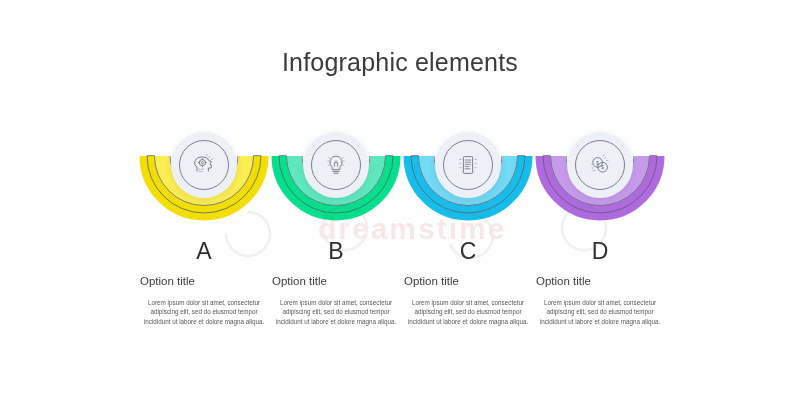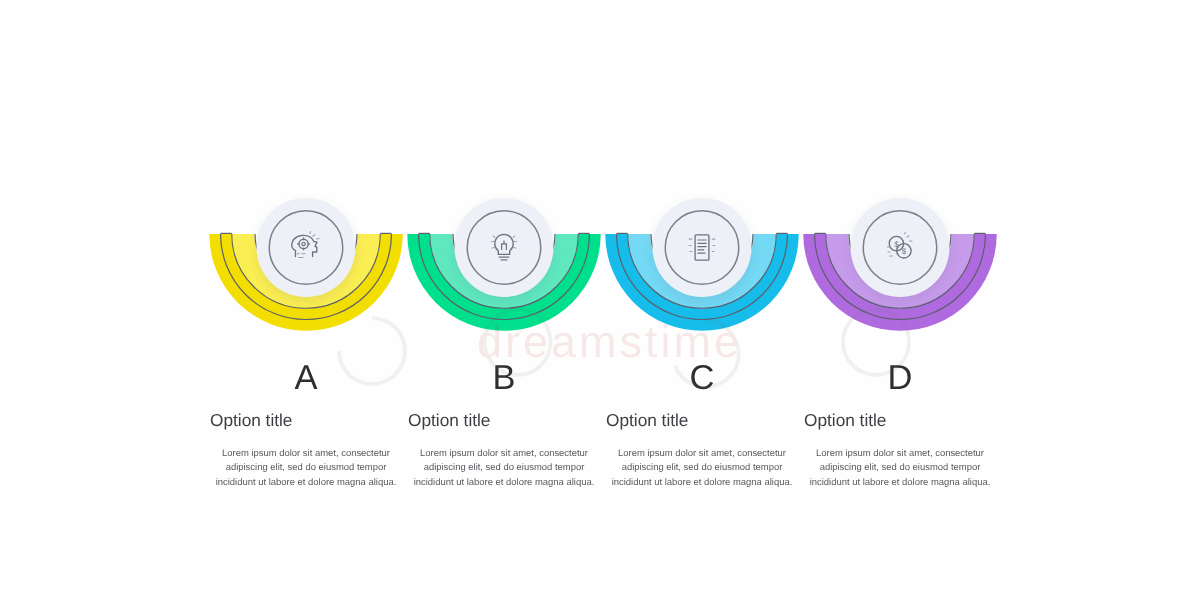--- a/index.html
+++ b/index.html
@@ -126,28 +126,29 @@
     pointer-events: none;
     opacity: 0.09;
   }
   .wm-text {
     position: absolute;
     left: 318px;
     top: 212px;
     font-size: 30px;
     letter-spacing: 2px;
     color: #b91c1c;
-    font-weight: 400;
+    font-weight: 700;
   }
 </style>
 </head>
 <body>
 
 <div class="page">
 
+  <div class="page-title">Infographic elements</div>
 
   <div class="columns">
 
     <div class="col">
       <div class="arc-wrap">
         <svg class="arc-svg" viewBox="0 0 130 104">
           <path d="M8 30 A57 57 0 0 0 122 30" fill="none" stroke-width="15" stroke="#F2DE00"></path>
           <path d="M23 30 A42 42 0 0 0 107 30" fill="none" stroke-width="15" stroke="#FBEE52"></path>
           <path d="M8 30 A57 57 0 0 0 122 30" fill="none" stroke="#5a5f6b" stroke-width="0.8"></path>
           <path d="M15.5 30 A49.5 49.5 0 0 0 114.5 30" fill="none" stroke="#5a5f6b" stroke-width="0.8"></path>

